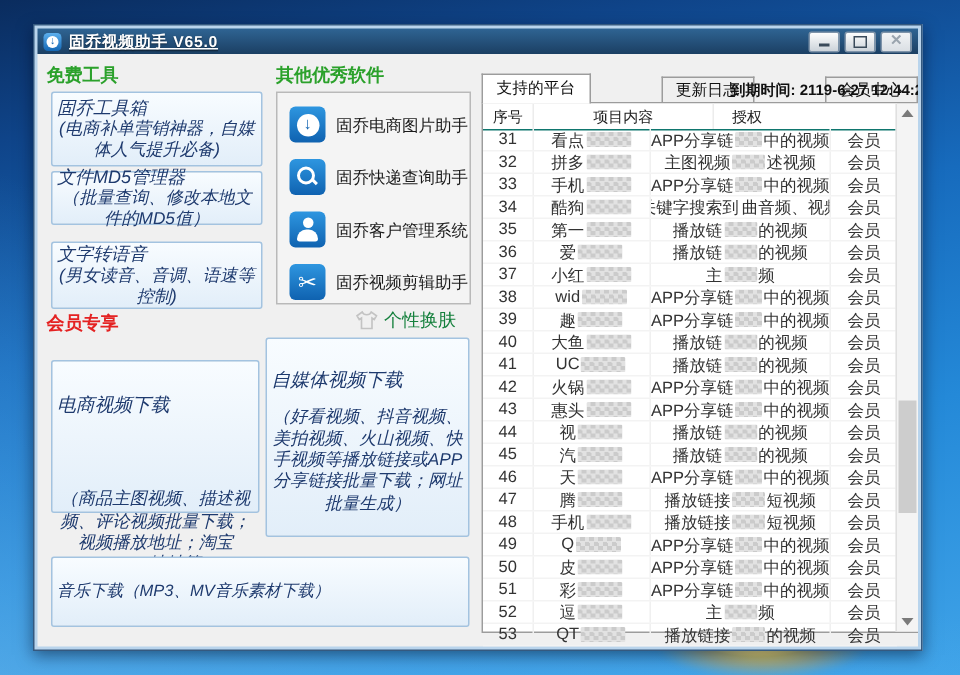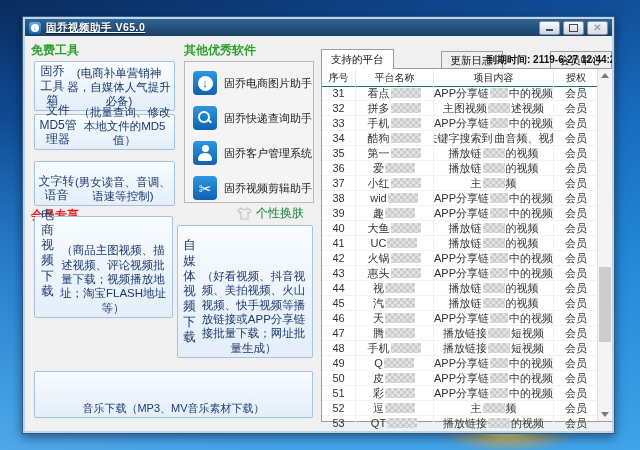--- a/index.html
+++ b/index.html
@@ -31,22 +31,22 @@
   .wbtn .bar{width:7px;height:2px;background:#3a4a5a;margin-top:4px;}
   .wbtn .box{width:7px;height:6px;border:1.5px solid #3a4a5a;}
   .wbtn.close{background:linear-gradient(#f2f4f6,#dadfe4);}
   .wbtn.close .x{color:#9aa4ae;font-size:10px;font-weight:bold;line-height:10px;}
   .client{position:absolute;left:2px;top:19px;right:2px;bottom:2px;background:#f0f0f0;overflow:hidden;}
   
   .sec-header{position:absolute;font-size:12px;font-weight:bold;}
   .green{color:#2ba12b;} .red{color:#e42222;}
   .lbtn{position:absolute;border:1px solid #a3c3e0;border-radius:2px;
     background:linear-gradient(#f8fcff,#e2eef9);color:#1e3a6e;
-    display:flex;flex-direction:row;align-items:flex-end;justify-content:center;
-    text-align:center;font-size:11.5px;line-height:1.22;padding:2px 3px;box-sizing:border-box;cursor:pointer;}
+    display:flex;flex-direction:column;align-items:flex-start;justify-content:center;
+    text-align:center;font-size:11.5px;line-height:1.22;padding:2px 3px;box-sizing:border-box;cursor:pointer;font-style:italic;}
   .lbtn .t{font-size:12px;}
   .bigbtn{justify-content:flex-start;padding-top:22px;}
   .bigbtn .t{font-size:12.5px;margin-bottom:16px;}
   .bigbtn .d{font-size:11.5px;line-height:1.25;}
   
   .soft-panel{position:absolute;left:159px;top:25px;width:130px;height:142px;
     background:#f4f4f4;border:1px solid #b9b9b9;box-sizing:border-box;}
   .soft-item{position:absolute;left:8px;height:26px;display:flex;align-items:center;cursor:pointer;}
   .soft-ic{width:24px;height:24px;border-radius:4px;background:linear-gradient(#2e96e0,#0f62b0);
     display:flex;align-items:center;justify-content:center;flex:0 0 auto;position:relative;}
@@ -127,21 +127,21 @@
         <div class="t">文件MD5管理器</div>
         <div class="d">（批量查询、修改本地文件的MD5值）</div>
       </div>
       <div class="lbtn" style="left:9px;top:125px;width:141px;height:45px;">
         <div class="t">文字转语音</div>
         <div class="d">(男女读音、音调、语速等控制)</div>
       </div>
 
       <div class="sec-header red" style="left:6px;top:171px;">会员专享</div>
 
-      <div class="lbtn bigbtn" style="left:9px;top:180px;width:139px;height:102px;">
+      <div class="lbtn bigbtn" style="left:9px;top:204px;width:139px;height:102px;gap:32px;">
         <div class="t">电商视频下载</div>
         <div class="d">（商品主图视频、描述视频、评论视频批量下载；视频播放地址；淘宝FLASH地址等）</div>
       </div>
       <div class="lbtn bigbtn" style="left:152px;top:189px;width:136px;height:133px;padding-top:20px;">
         <div class="t" style="margin-bottom:10px;">自媒体视频下载</div>
         <div class="d">（好看视频、抖音视频、美拍视频、火山视频、快手视频等播放链接或APP分享链接批量下载；网址批量生成）</div>
       </div>
 
       <div class="lbtn" style="left:9px;top:335px;width:279px;height:47px;">
         <div class="d" style="font-size:11px;">音乐下载（MP3、MV音乐素材下载）</div>
@@ -192,21 +192,20 @@
       <div class="tabs">
         <div class="tab active">支持的平台</div>
         <div class="tab">更新日志</div>
         <div class="tab">会员中心</div>
       </div>
       <div class="expiry">到期时间: 2119-6-27 12:44:26</div>
 
       <div class="tabbox">
         <div class="thead">
           <div class="hcell c-num">序号</div>
-          <div class="hcell c-platform">平台名称</div>
           <div class="hcell c-content">项目内容</div>
           <div class="hcell c-auth" style="border-right:none;">授权</div>
         </div>
         <div class="tbody">
             <div class="trow">
               <div class="tcell c-num">31</div>
               <div class="tcell c-platform">
                 <span>看点</span>
                 <span class="mosaic m-platform"></span>
               </div>

